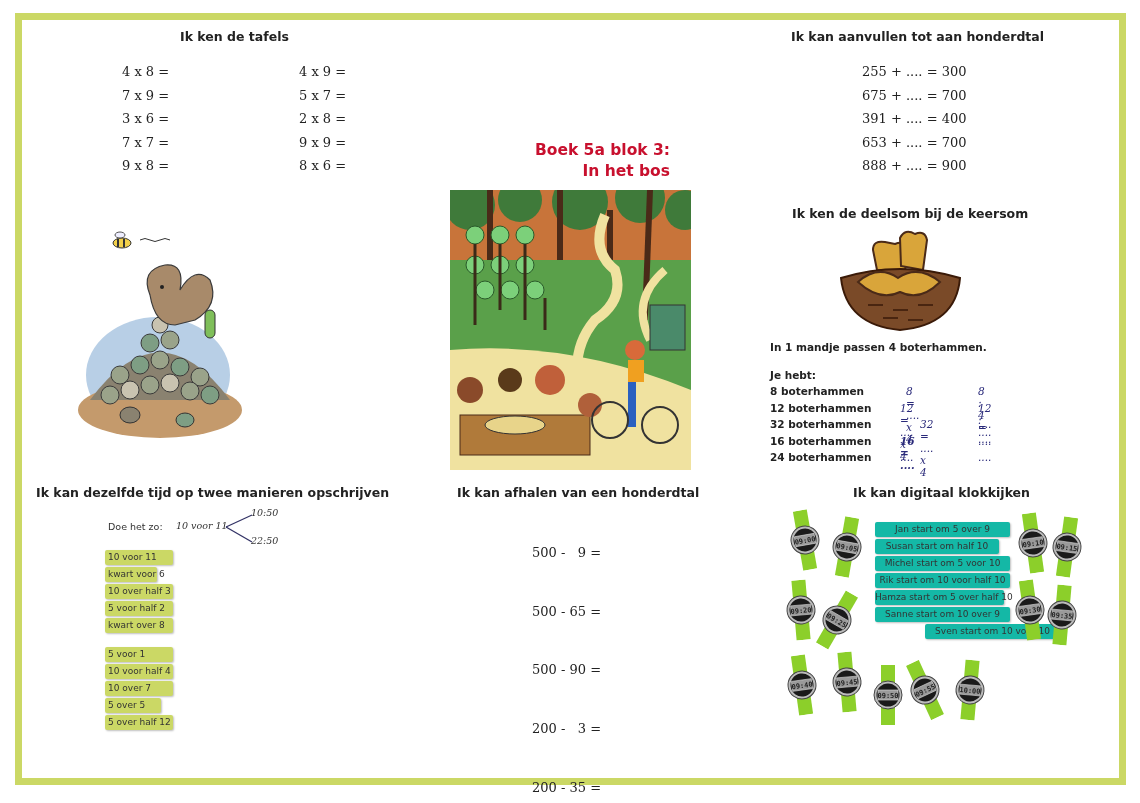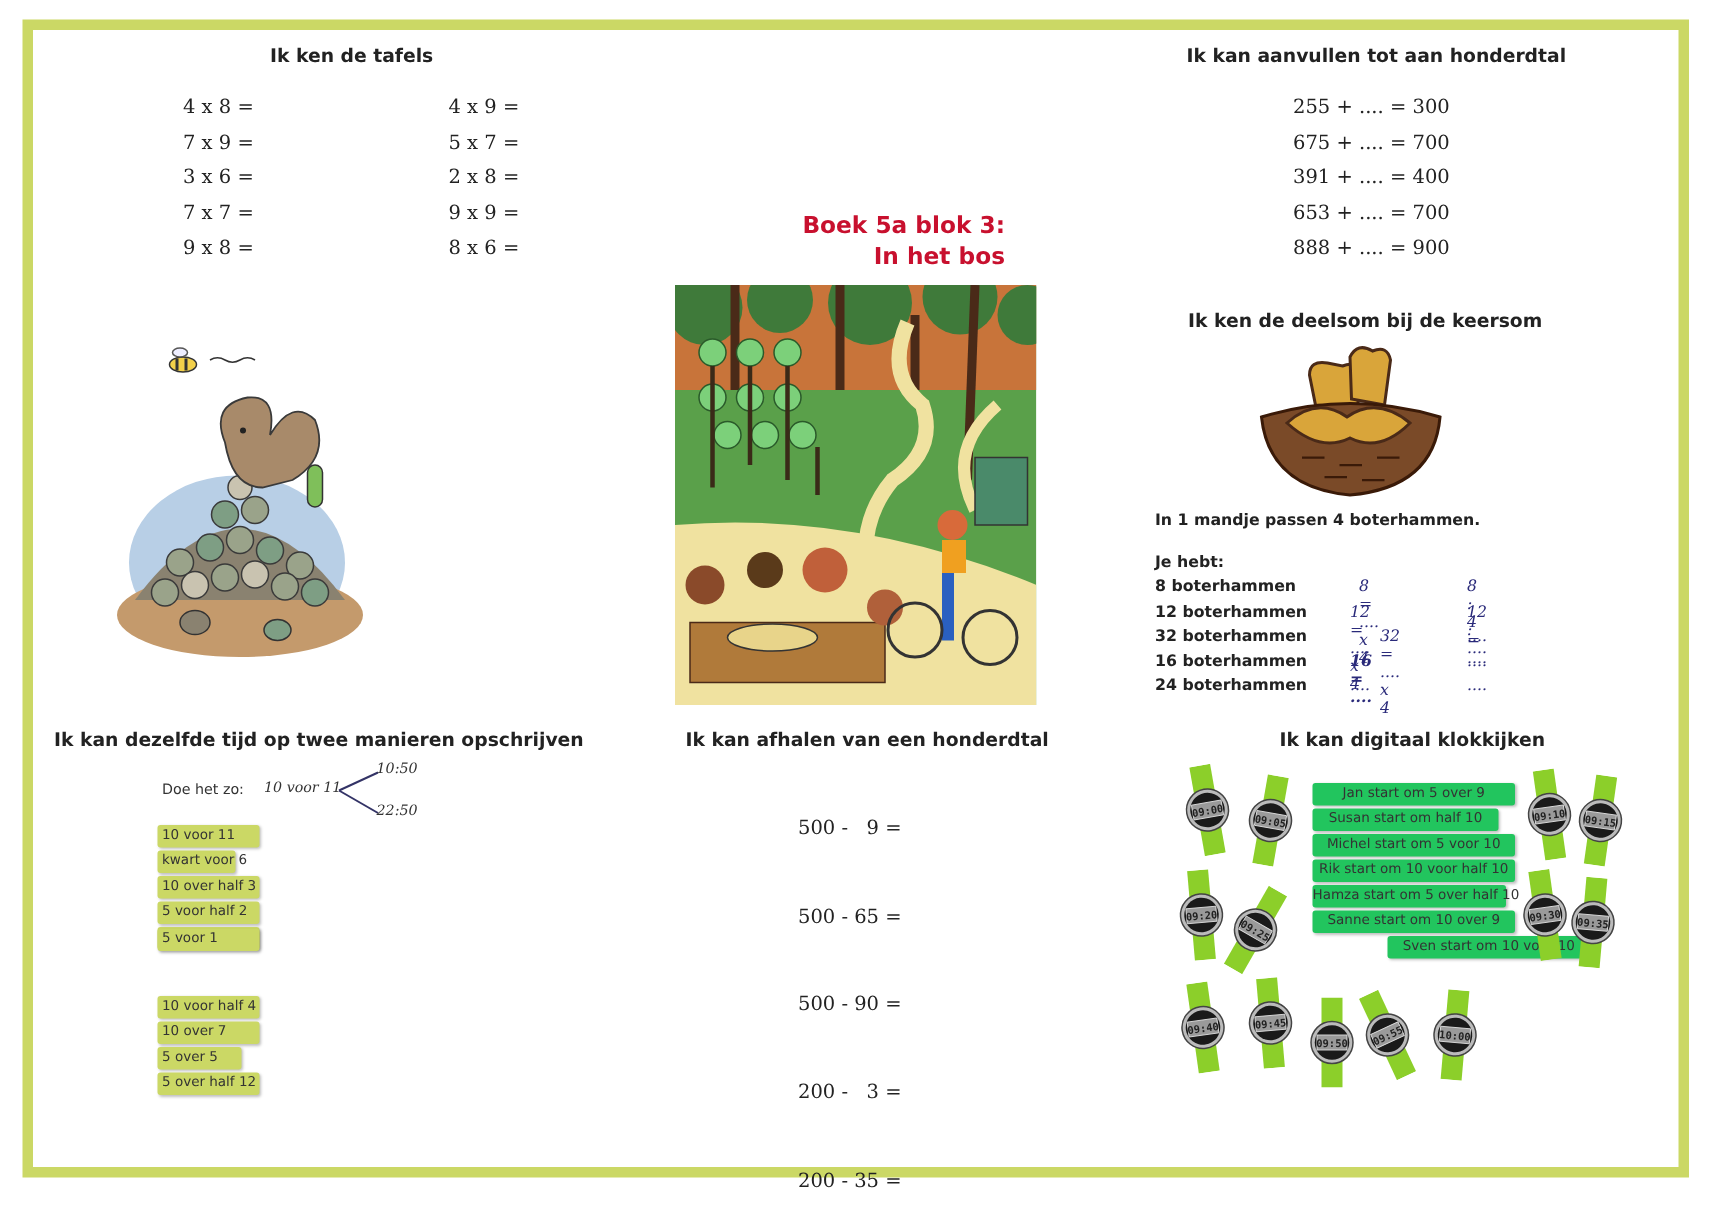--- a/index.html
+++ b/index.html
@@ -4,21 +4,21 @@
 <style>
   html,body{margin:0;padding:0;background:#fff;}
   body{width:1140px;height:803px;position:relative;overflow:hidden;font-family:"DejaVu Sans","Liberation Sans",sans-serif;color:#222;}
   .frame{position:absolute;left:15px;top:13px;width:1097px;height:758px;border:7px solid #cbd865;}
   .abs{position:absolute;}
   .h{font-weight:bold;font-size:12.5px;color:#222;white-space:nowrap;}
   .serif{font-family:"DejaVu Serif","Liberation Serif",serif;font-size:13px;color:#222;white-space:nowrap;}
   .row{height:23.5px;line-height:23.5px;}
   .title-red{color:#c8102e;font-weight:bold;font-size:15.5px;text-align:right;line-height:21px;}
   .greenbox{position:absolute;background:#cbd865;font-size:9px;color:#333;border-radius:2px;box-shadow:1px 1px 2px rgba(0,0,0,0.25);white-space:nowrap;padding-left:3px;box-sizing:border-box;height:15px;line-height:15px;}
-  .clocklabel{position:absolute;background:#22c55e;font-size:9px;color:#333;text-align:center;border-radius:2px;box-shadow:1px 1px 2px rgba(0,0,0,0.25);white-space:nowrap;height:15px;line-height:15px;}
+  .clocklabel{position:absolute;background:#14b8a6;font-size:9px;color:#333;text-align:center;border-radius:2px;box-shadow:1px 1px 2px rgba(0,0,0,0.25);white-space:nowrap;height:15px;line-height:15px;}
   .small{font-size:10.5px;font-weight:bold;color:#222;white-space:nowrap;}
   .it{font-style:italic;color:#2a2a7a;font-family:"DejaVu Serif","Liberation Serif",serif;}
   .watch{position:absolute;width:30px;height:60px;}
 </style>
 </head>
 <body>
 
 <div class="frame"></div>
 
 <div class="abs h" style="left:180px;top:29px;">Ik ken de tafels</div>
@@ -194,21 +194,21 @@
 </svg>
 <div class="abs it" style="left:251px;top:507px;font-size:9.5px;color:#333;">10:50</div>
 <div class="abs it" style="left:251px;top:535px;font-size:9.5px;color:#333;">22:50</div>
 
 <div class="greenbox" style="left:105px;top:550px;width:68px;">10 voor 11</div>
 <div class="greenbox" style="left:105px;top:567px;width:52px;">kwart voor 6</div>
 <div class="greenbox" style="left:105px;top:584px;width:68px;">10 over half 3</div>
 <div class="greenbox" style="left:105px;top:601px;width:68px;">5 voor half 2</div>
 <div class="greenbox" style="left:105px;top:618px;width:68px;">kwart over 8</div>
 
-<div class="greenbox" style="left:105px;top:619px;width:68px;">5 voor 1</div>
+<div class="greenbox" style="left:105px;top:647px;width:68px;">5 voor 1</div>
 <div class="greenbox" style="left:105px;top:664px;width:68px;">10 voor half 4</div>
 <div class="greenbox" style="left:105px;top:681px;width:68px;">10 over 7</div>
 <div class="greenbox" style="left:105px;top:698px;width:56px;">5 over 5</div>
 <div class="greenbox" style="left:105px;top:715px;width:68px;">5 over half 12</div>
 
 <div class="abs h" style="left:457px;top:485px;">Ik kan afhalen van een honderdtal</div>
 <div class="abs serif" style="left:532px;top:509px;white-space:pre;">
   <div style="height:28.7px;line-height:28.7px;">500 -   9 =</div>
   <div style="height:28.7px;line-height:28.7px;">500 - 65 =</div>
   <div style="height:28.7px;line-height:28.7px;">500 - 90 =</div>

